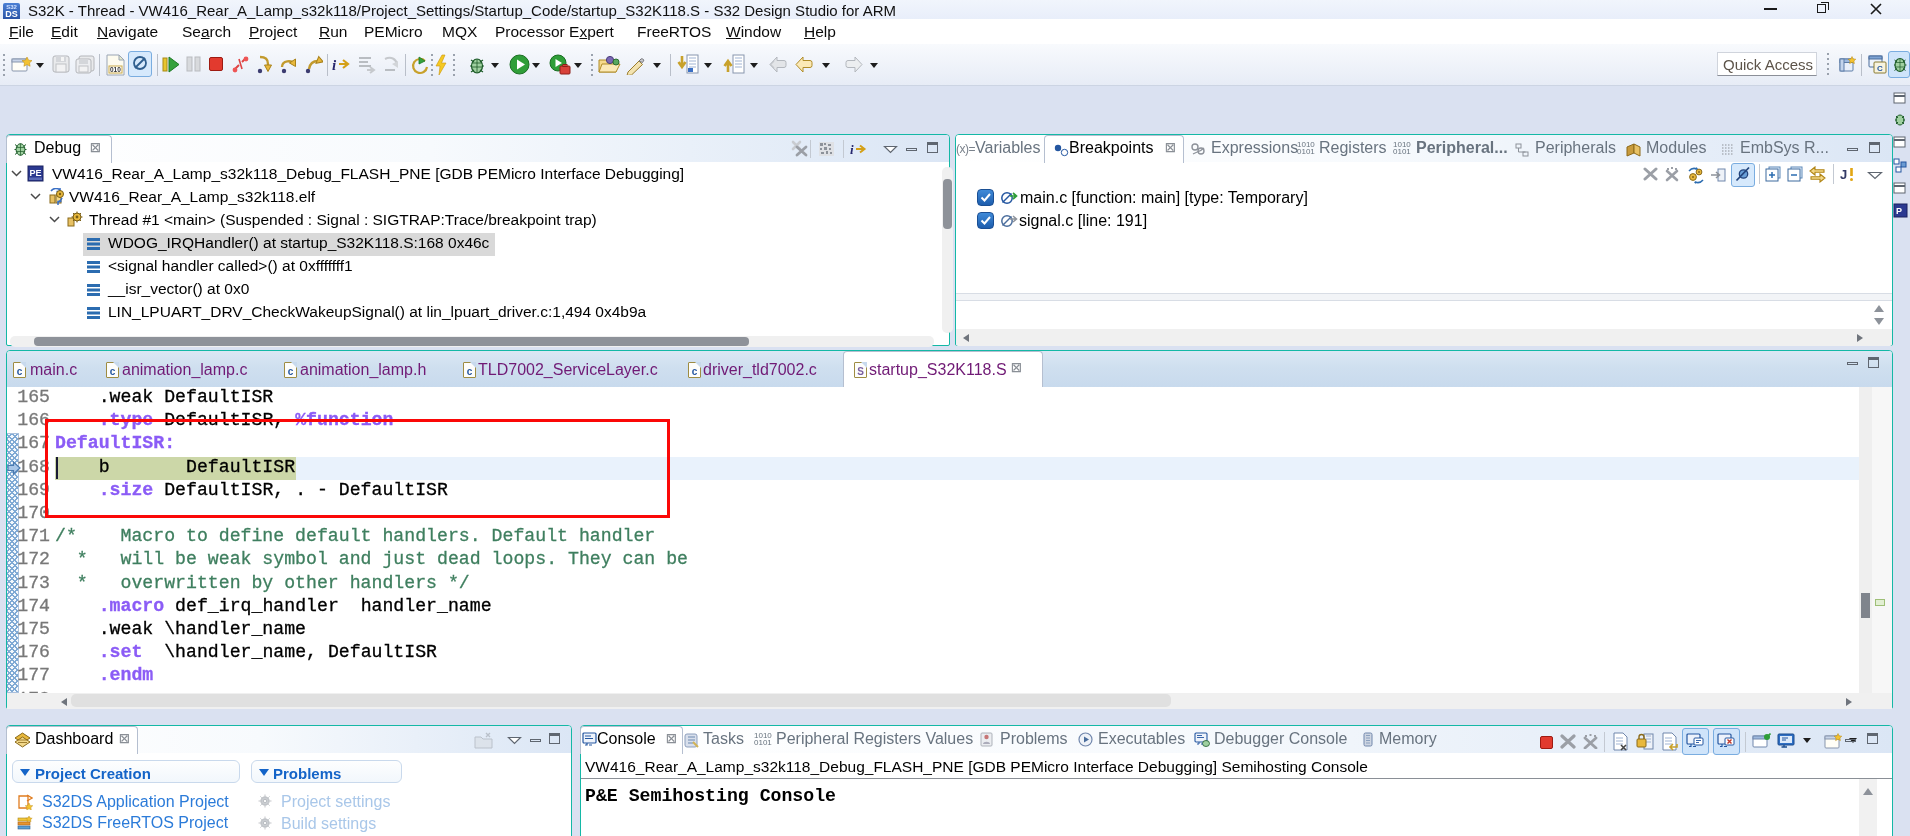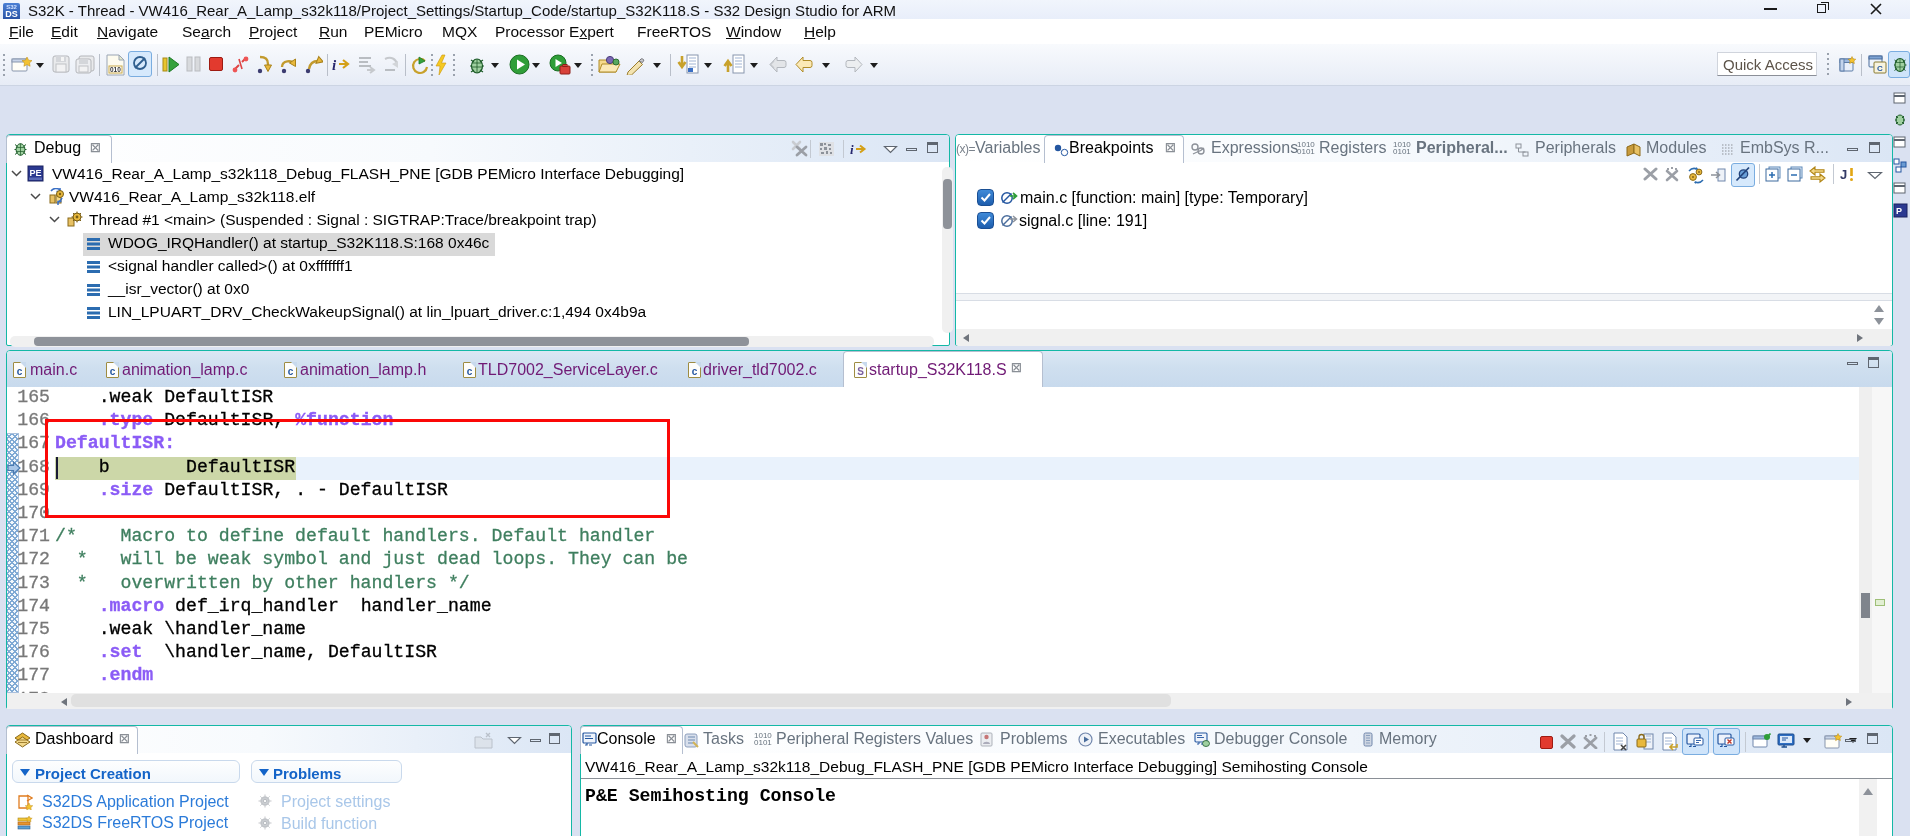--- a/index.html
+++ b/index.html
@@ -644,21 +644,21 @@
       </g>
     </svg>
   <div class="dashlink dis" style="left:274px;top:67px;">Project settings</div>
   <svg class="abs" style="left:250px;top:89px;" width="17" height="17" opacity=".75">
       <g fill="#b9bdc2" stroke="#8d929a" stroke-width=".7">
         <circle cx="8" cy="8" r="4.2"></circle>
         <circle cx="8" cy="8" r="1.6" fill="#fff"></circle>
         <path d="M8 1.5 v2 M8 12.5 v2 M1.5 8 h2 M12.5 8 h2 M3.4 3.4 l1.4 1.4 M11.2 11.2 l1.4 1.4 M12.6 3.4 l-1.4 1.4 M4.8 11.2 l-1.4 1.4"></path>
       </g>
     </svg>
-  <div class="dashlink dis" style="left:274px;top:89px;">Build function</div>
+  <div class="dashlink dis" style="left:274px;top:89px;">Build settings</div>
   <svg class="abs" style="left:250px;top:111px;" width="17" height="17" opacity=".75">
       <g fill="#b9bdc2" stroke="#8d929a" stroke-width=".7">
         <circle cx="8" cy="8" r="4.2"></circle>
         <circle cx="8" cy="8" r="1.6" fill="#fff"></circle>
         <path d="M8 1.5 v2 M8 12.5 v2 M1.5 8 h2 M12.5 8 h2 M3.4 3.4 l1.4 1.4 M11.2 11.2 l1.4 1.4 M12.6 3.4 l-1.4 1.4 M4.8 11.2 l-1.4 1.4"></path>
       </g>
     </svg>
   <div class="dashlink dis" style="left:274px;top:111px;">Debug settings</div>
   <div class="dashbox" style="left:244px;top:135px;width:151px;"></div>
   <svg class="abs dtri" style="left:252px;top:144px;" width="10" height="7">

